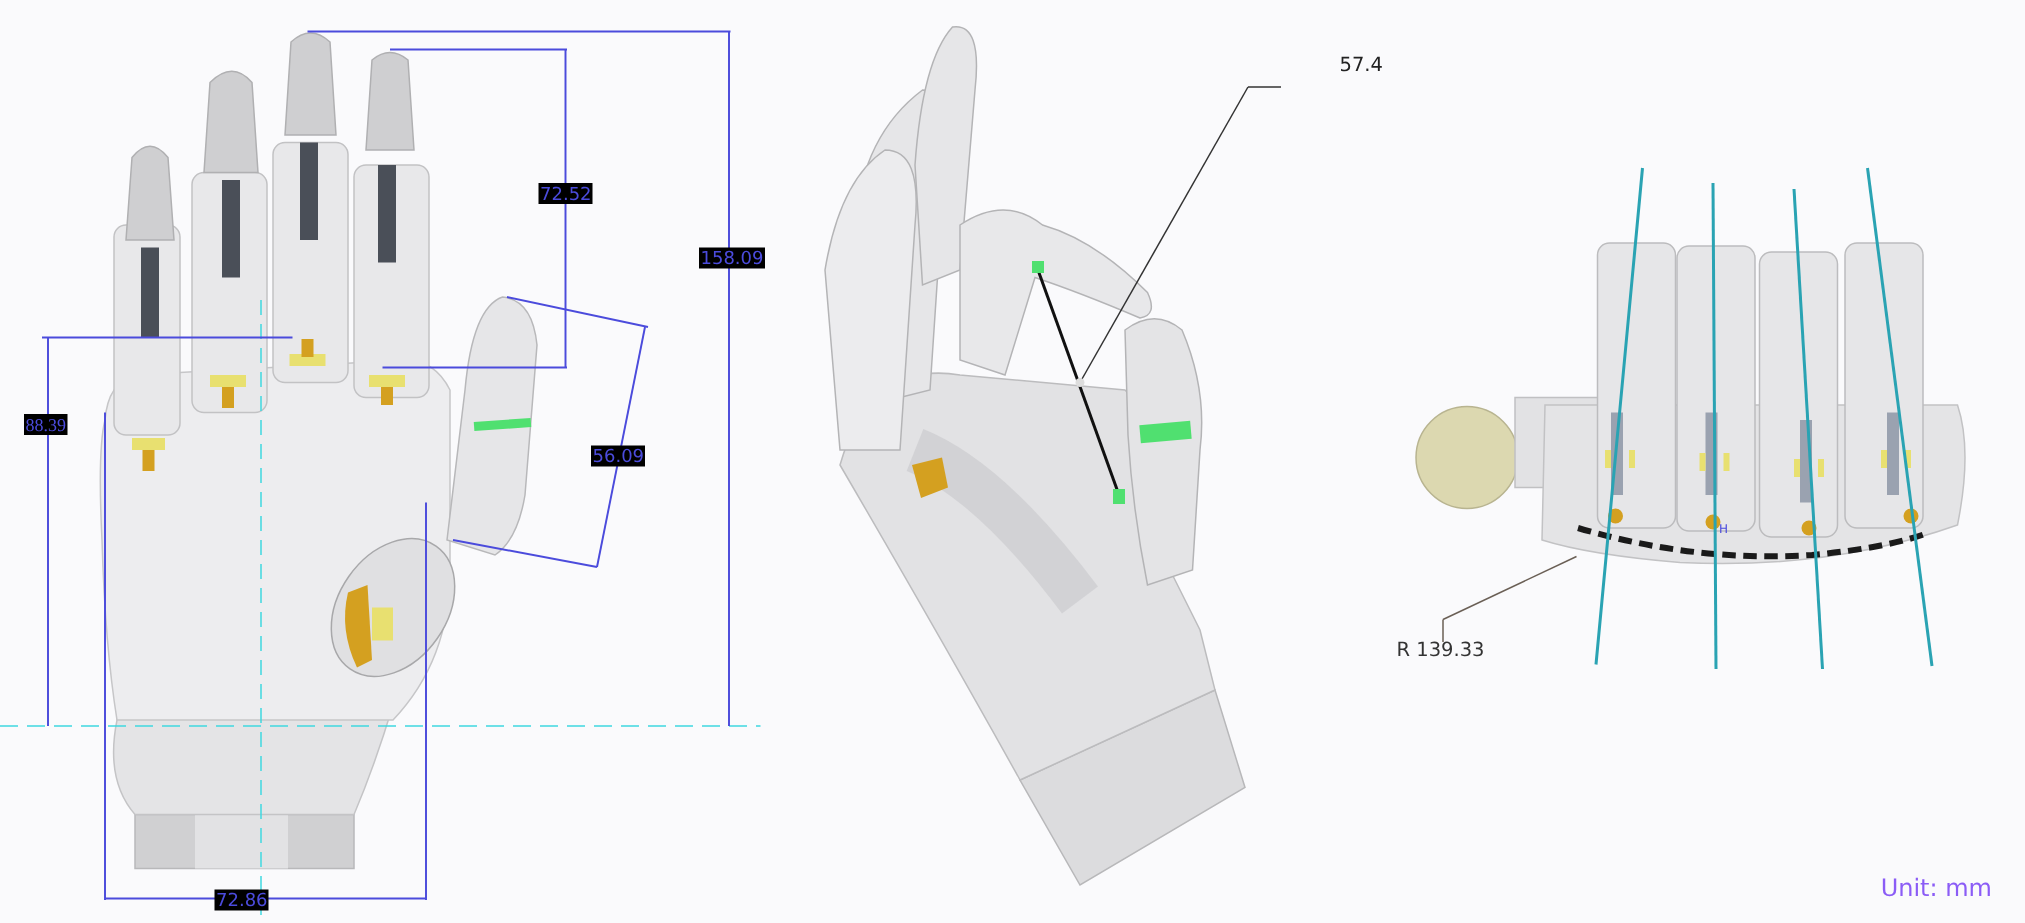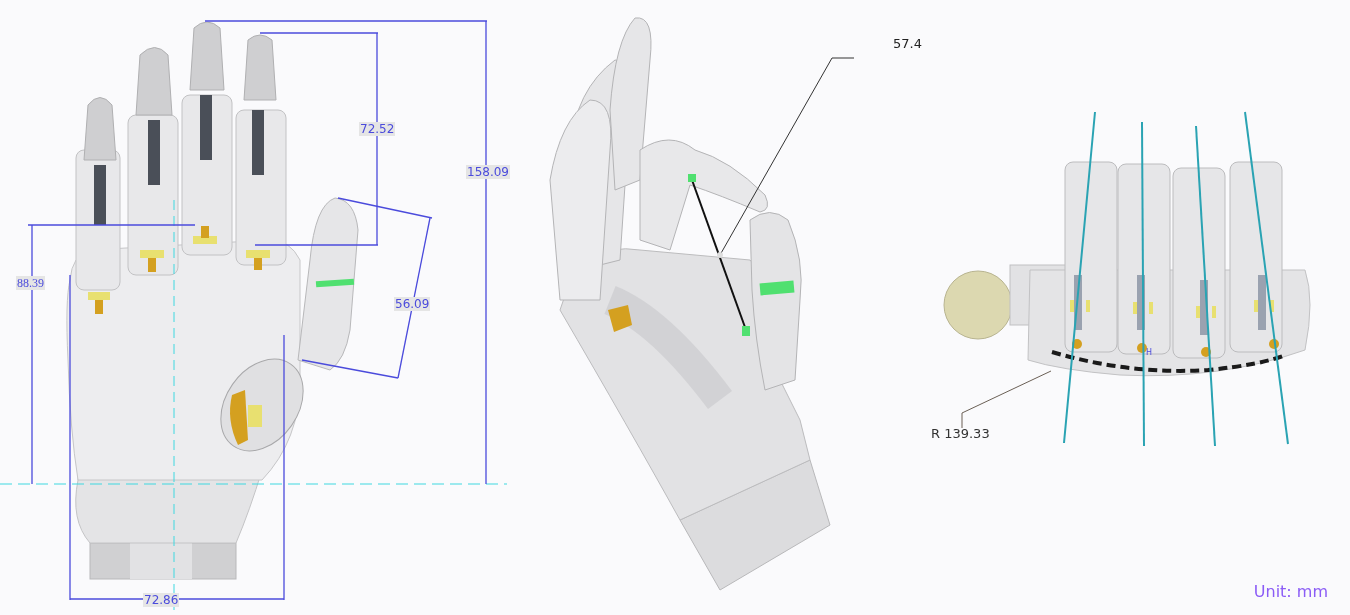--- a/index.html
+++ b/index.html
@@ -2,21 +2,21 @@
 <html><head>
 <meta charset="utf-8">
 <style>
   html, body { margin:0; padding:0; background:#fafafc; }
   body { width:1350px; height:615px; position:relative; overflow:hidden; font-family:"DejaVu Sans", sans-serif; }
   .view { position:absolute; top:0; height:615px; }
   #view-front { left:0; width:520px; }
   #view-oblique { left:520px; width:400px; }
   #view-top { left:920px; width:430px; }
   svg { position:absolute; left:0; top:0; overflow:visible; }
-  .dim-label { position:absolute; font-size:12px; color:#4b4bdc; background:#e5e5e5; padding:0 1px; line-height:14px; font-family:"DejaVu Sans", sans-serif; }
+  .dim-label { position:absolute; font-size:12px; color:#4b4bdc; background:#000000; padding:0 1px; line-height:14px; font-family:"DejaVu Sans", sans-serif; }
   .callout-label { position:absolute; font-size:13px; color:#222; line-height:15px; font-family:"DejaVu Sans", sans-serif; }
   .unit-label { position:absolute; right:22px; bottom:14px; font-size:16px; color:#8b5cf6; font-family:"DejaVu Sans", sans-serif; }
 </style>
 </head>
 <body>
 
 <div class="view" id="view-front">
   <svg width="520" height="615">
 
     <rect x="90" y="543" width="146" height="36" fill="#d0d0d2" stroke="#b8b8ba"></rect>

